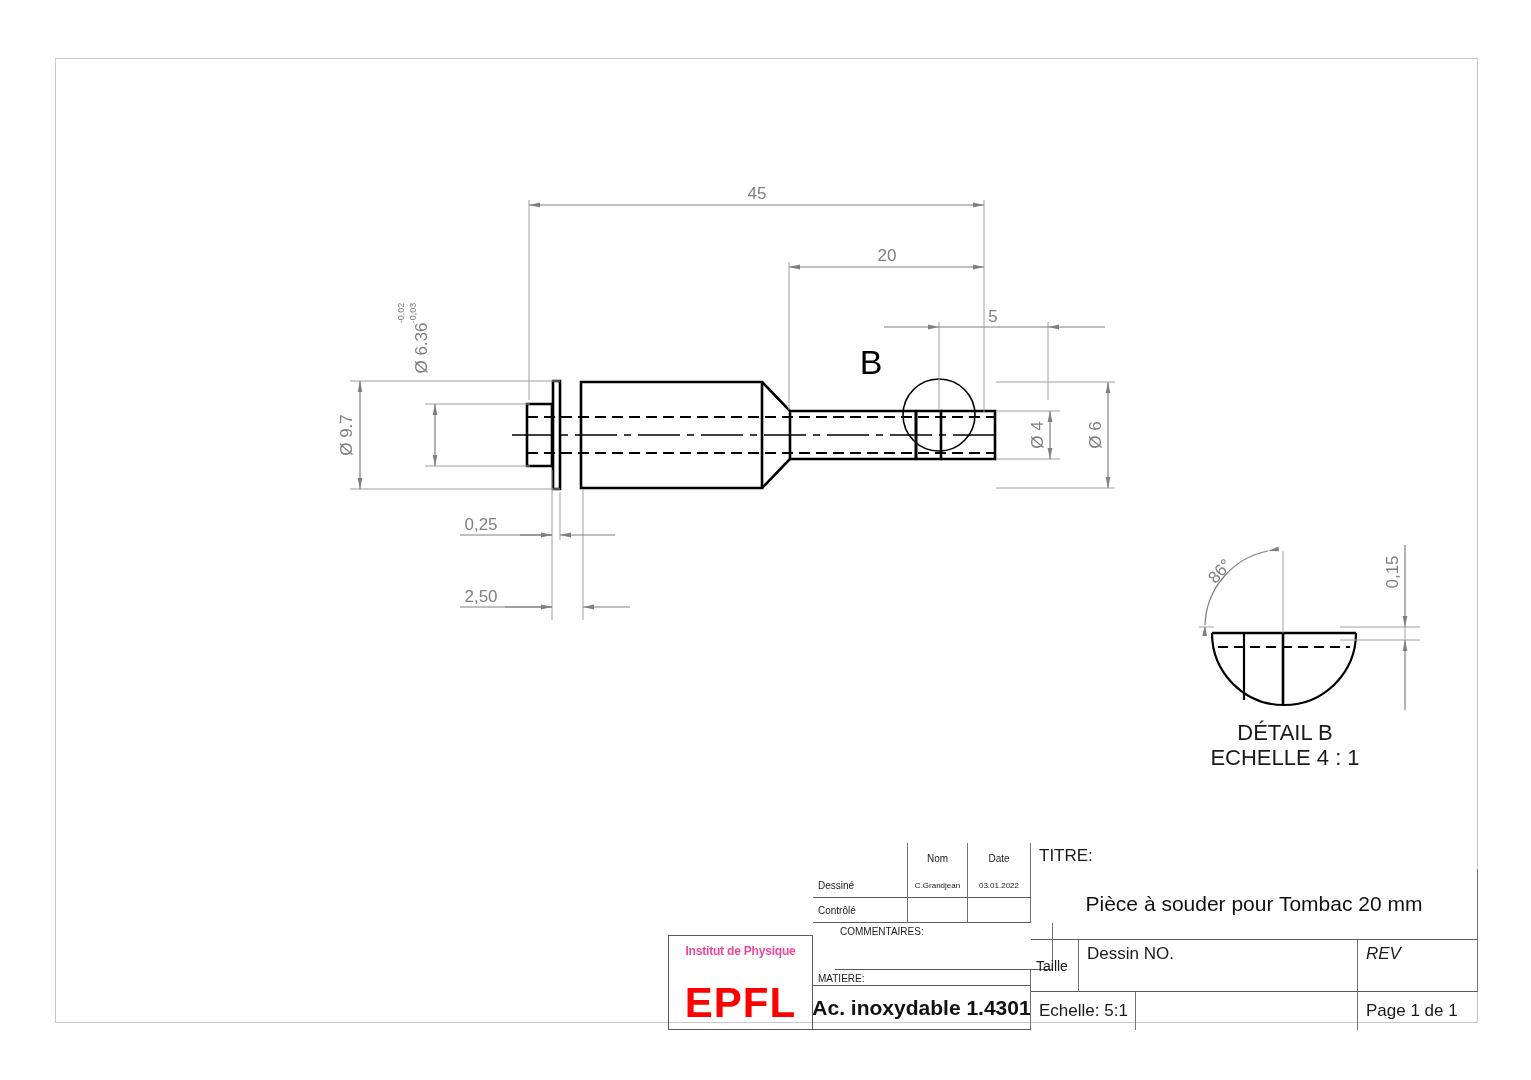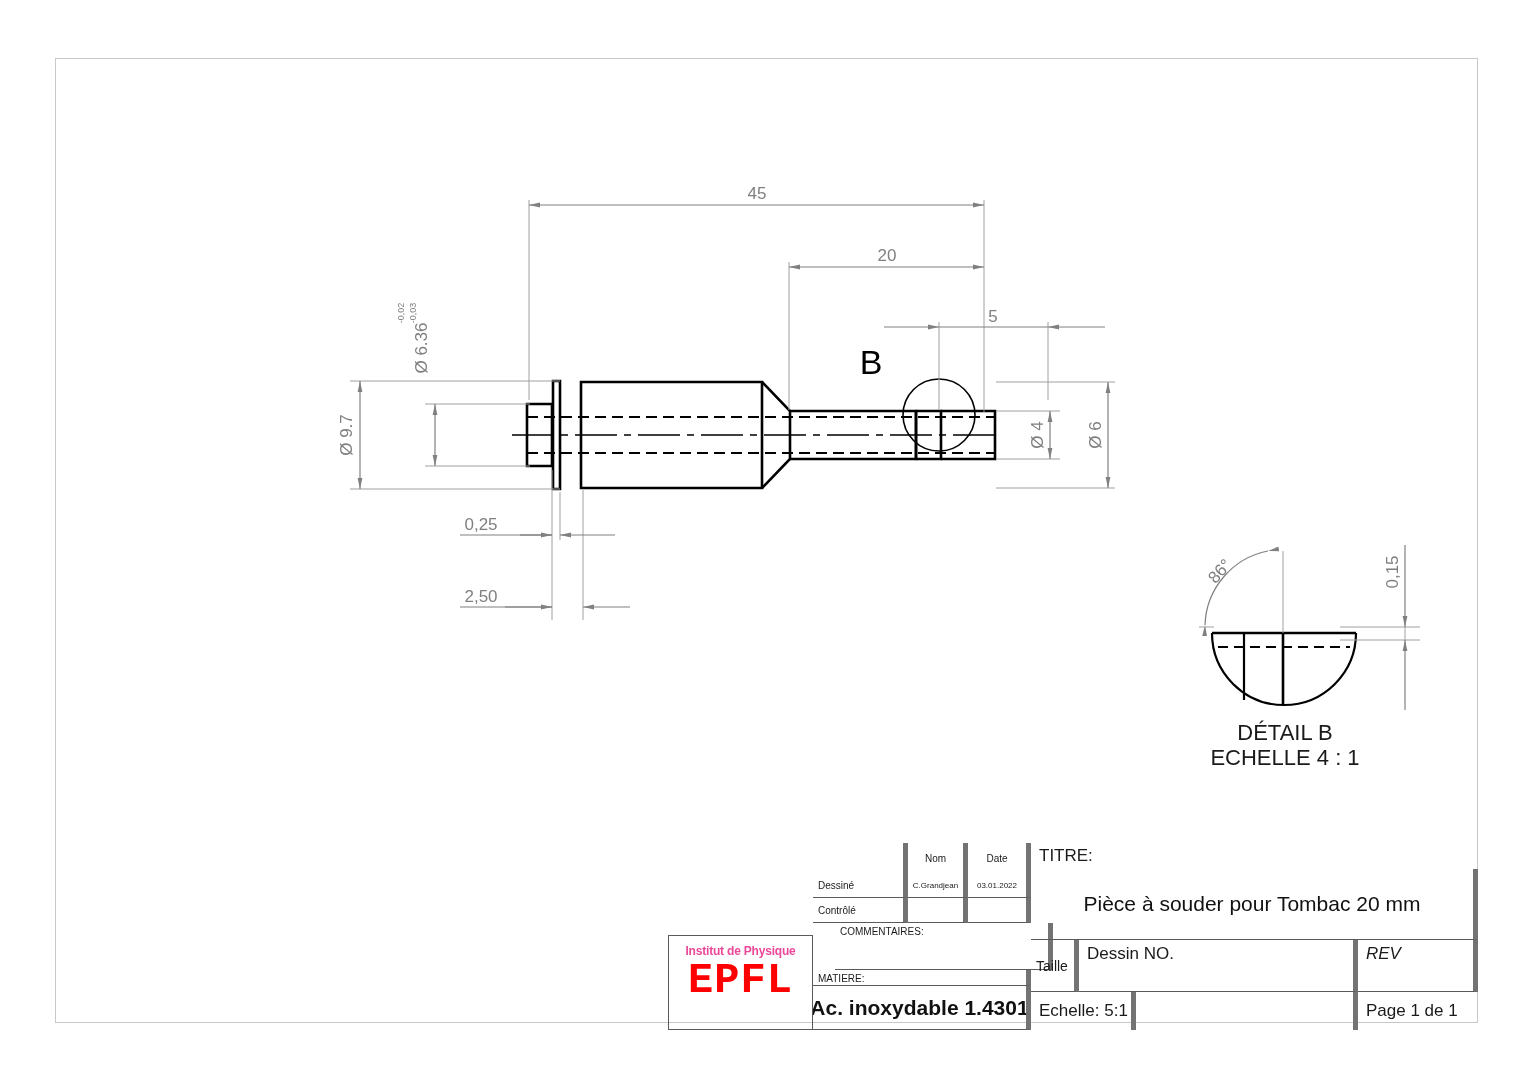--- a/index.html
+++ b/index.html
@@ -51,21 +51,21 @@
     font-size: 34px;
   }
   .detailtitle {
     font-family: "Liberation Sans", sans-serif;
     fill: #1a1a1a;
     font-size: 22px;
   }
   .tbcell {
     position: absolute;
     box-sizing: border-box;
-    border-right: 5px solid #737373;
+    border-right: 1px solid #737373;
     border-bottom: 1px solid #5a5a5a;
     display: flex;
     align-items: center;
     padding-left: 5px;
     overflow: hidden;
     white-space: nowrap;
   }
   .tbcell.noright { border-right: none; }
   .tbcell.nobottom { border-bottom: none; }
   .t-tiny   { font-size: 10px; color: #1a1a1a; }
@@ -86,27 +86,27 @@
     justify-content: flex-start;
     padding-top: 8px;
   }
   #inst-label {
     font-size: 12px;
     font-weight: bold;
     color: #ec4899;
     letter-spacing: -0.2px;
   }
   #epfl {
-    font-family: Liberation Mono, monospace;
+    font-family: Liberation Sans, sans-serif;
     font-size: 42px;
     font-weight: bold;
     color: #ff0000;
     letter-spacing: 1px;
     line-height: 1;
-    margin-top: 2px;
+    margin-top: 24px;
   }
   .titlecenter { justify-content: center; padding-left: 0; }
 </style>
 </head>
 <body>
 
 <div id="sheet">
 
   <div id="frame"></div>
 

